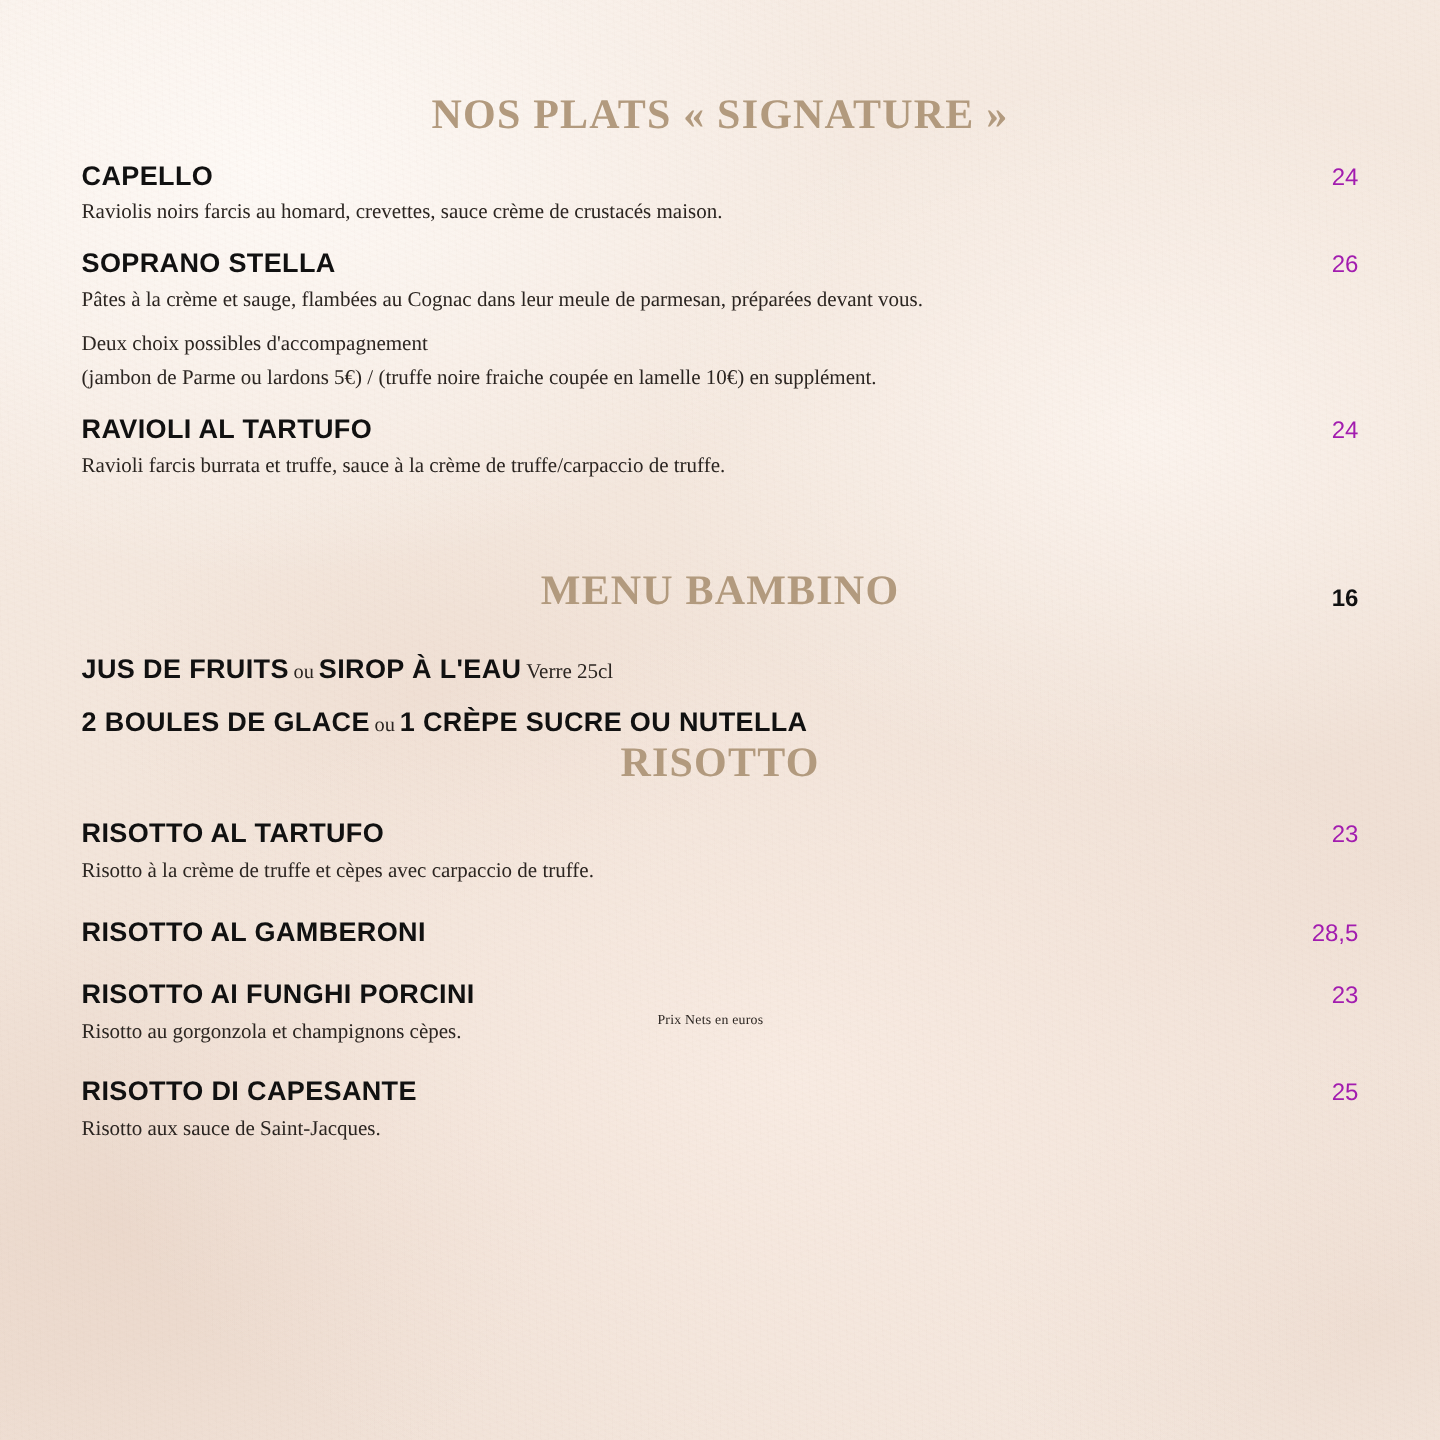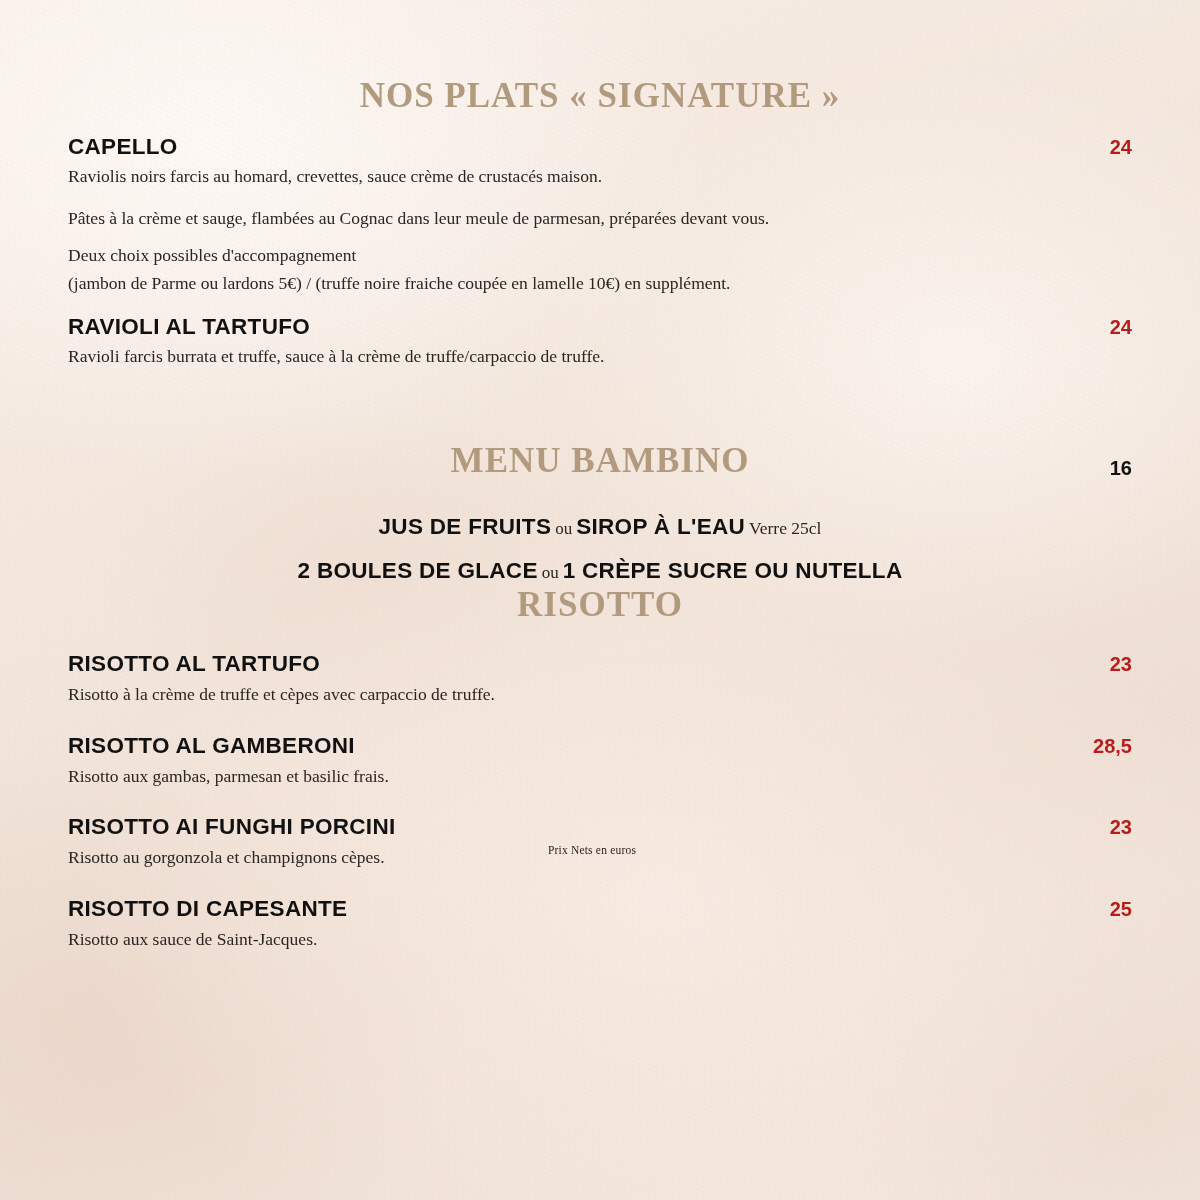--- a/index.html
+++ b/index.html
@@ -79,23 +79,23 @@
   }
   .item-name {
     font-family: "Liberation Sans", sans-serif;
     font-weight: bold;
     font-size: 22.5px;
     color: #111;
     letter-spacing: 0.3px;
   }
   .item-price {
     font-family: "Liberation Sans", sans-serif;
-    font-weight: bold;
+    font-weight: normal;
     font-size: 20px;
-    color: #b91c1c;
+    color: #a21caf;
     white-space: nowrap;
   }
   .item-desc {
     font-family: "Liberation Serif", serif;
     font-size: 17.5px;
     color: #2b2521;
     margin-top: 5px;
     line-height: 1.35;
   }
   .extra-line {
@@ -125,21 +125,20 @@
     font-weight: bold;
     font-size: 20px;
     color: #111;
   }
   .bambino-lines {
     margin-top: 32px;
   }
   .bambino-line {
     margin-top: 16px;
     line-height: 1.25;
-    text-align: center;
   }
   .b-strong {
     font-family: "Liberation Sans", sans-serif;
     font-weight: bold;
     font-size: 22.5px;
     color: #111;
     letter-spacing: 0.3px;
   }
   .b-small {
     font-family: "Liberation Serif", serif;
@@ -188,20 +187,24 @@
 
     <div class="item">
       <div class="item-head">
         <span class="item-name">CAPELLO</span>
         <span class="item-price">24</span>
       </div>
       <div class="item-desc">Raviolis noirs farcis au homard, crevettes, sauce crème de crustacés maison.</div>
     </div>
 
     <div class="item">
+      <div class="item-head">
+        <span class="item-name">SOPRANO STELLA</span>
+        <span class="item-price">26</span>
+      </div>
       <div class="item-desc">Pâtes à la crème et sauge, flambées au Cognac dans leur meule de parmesan, préparées devant vous.</div>
       <div class="extra-line">Deux choix possibles d'accompagnement</div>
       <div class="extra-line tight">(jambon de Parme ou lardons 5€) / (truffe noire fraiche coupée en lamelle 10€) en supplément.</div>
     </div>
 
     <div class="item">
       <div class="item-head">
         <span class="item-name">RAVIOLI AL TARTUFO</span>
         <span class="item-price">24</span>
       </div>
@@ -244,21 +247,20 @@
         <span class="item-price">23</span>
       </div>
       <div class="item-desc">Risotto à la crème de truffe et cèpes avec carpaccio de truffe.</div>
     </div>
 
     <div class="item risotto-item">
       <div class="item-head">
         <span class="item-name">RISOTTO AL GAMBERONI</span>
         <span class="item-price">28,5</span>
       </div>
-      <div class="item-desc">Risotto aux gambas, parmesan et basilic frais.</div>
     </div>
 
     <div class="item risotto-item">
       <div class="item-head">
         <span class="item-name">RISOTTO AI FUNGHI PORCINI</span>
         <span class="item-price">23</span>
       </div>
       <div class="item-desc">Risotto au gorgonzola et champignons cèpes.</div>
     </div>
 

